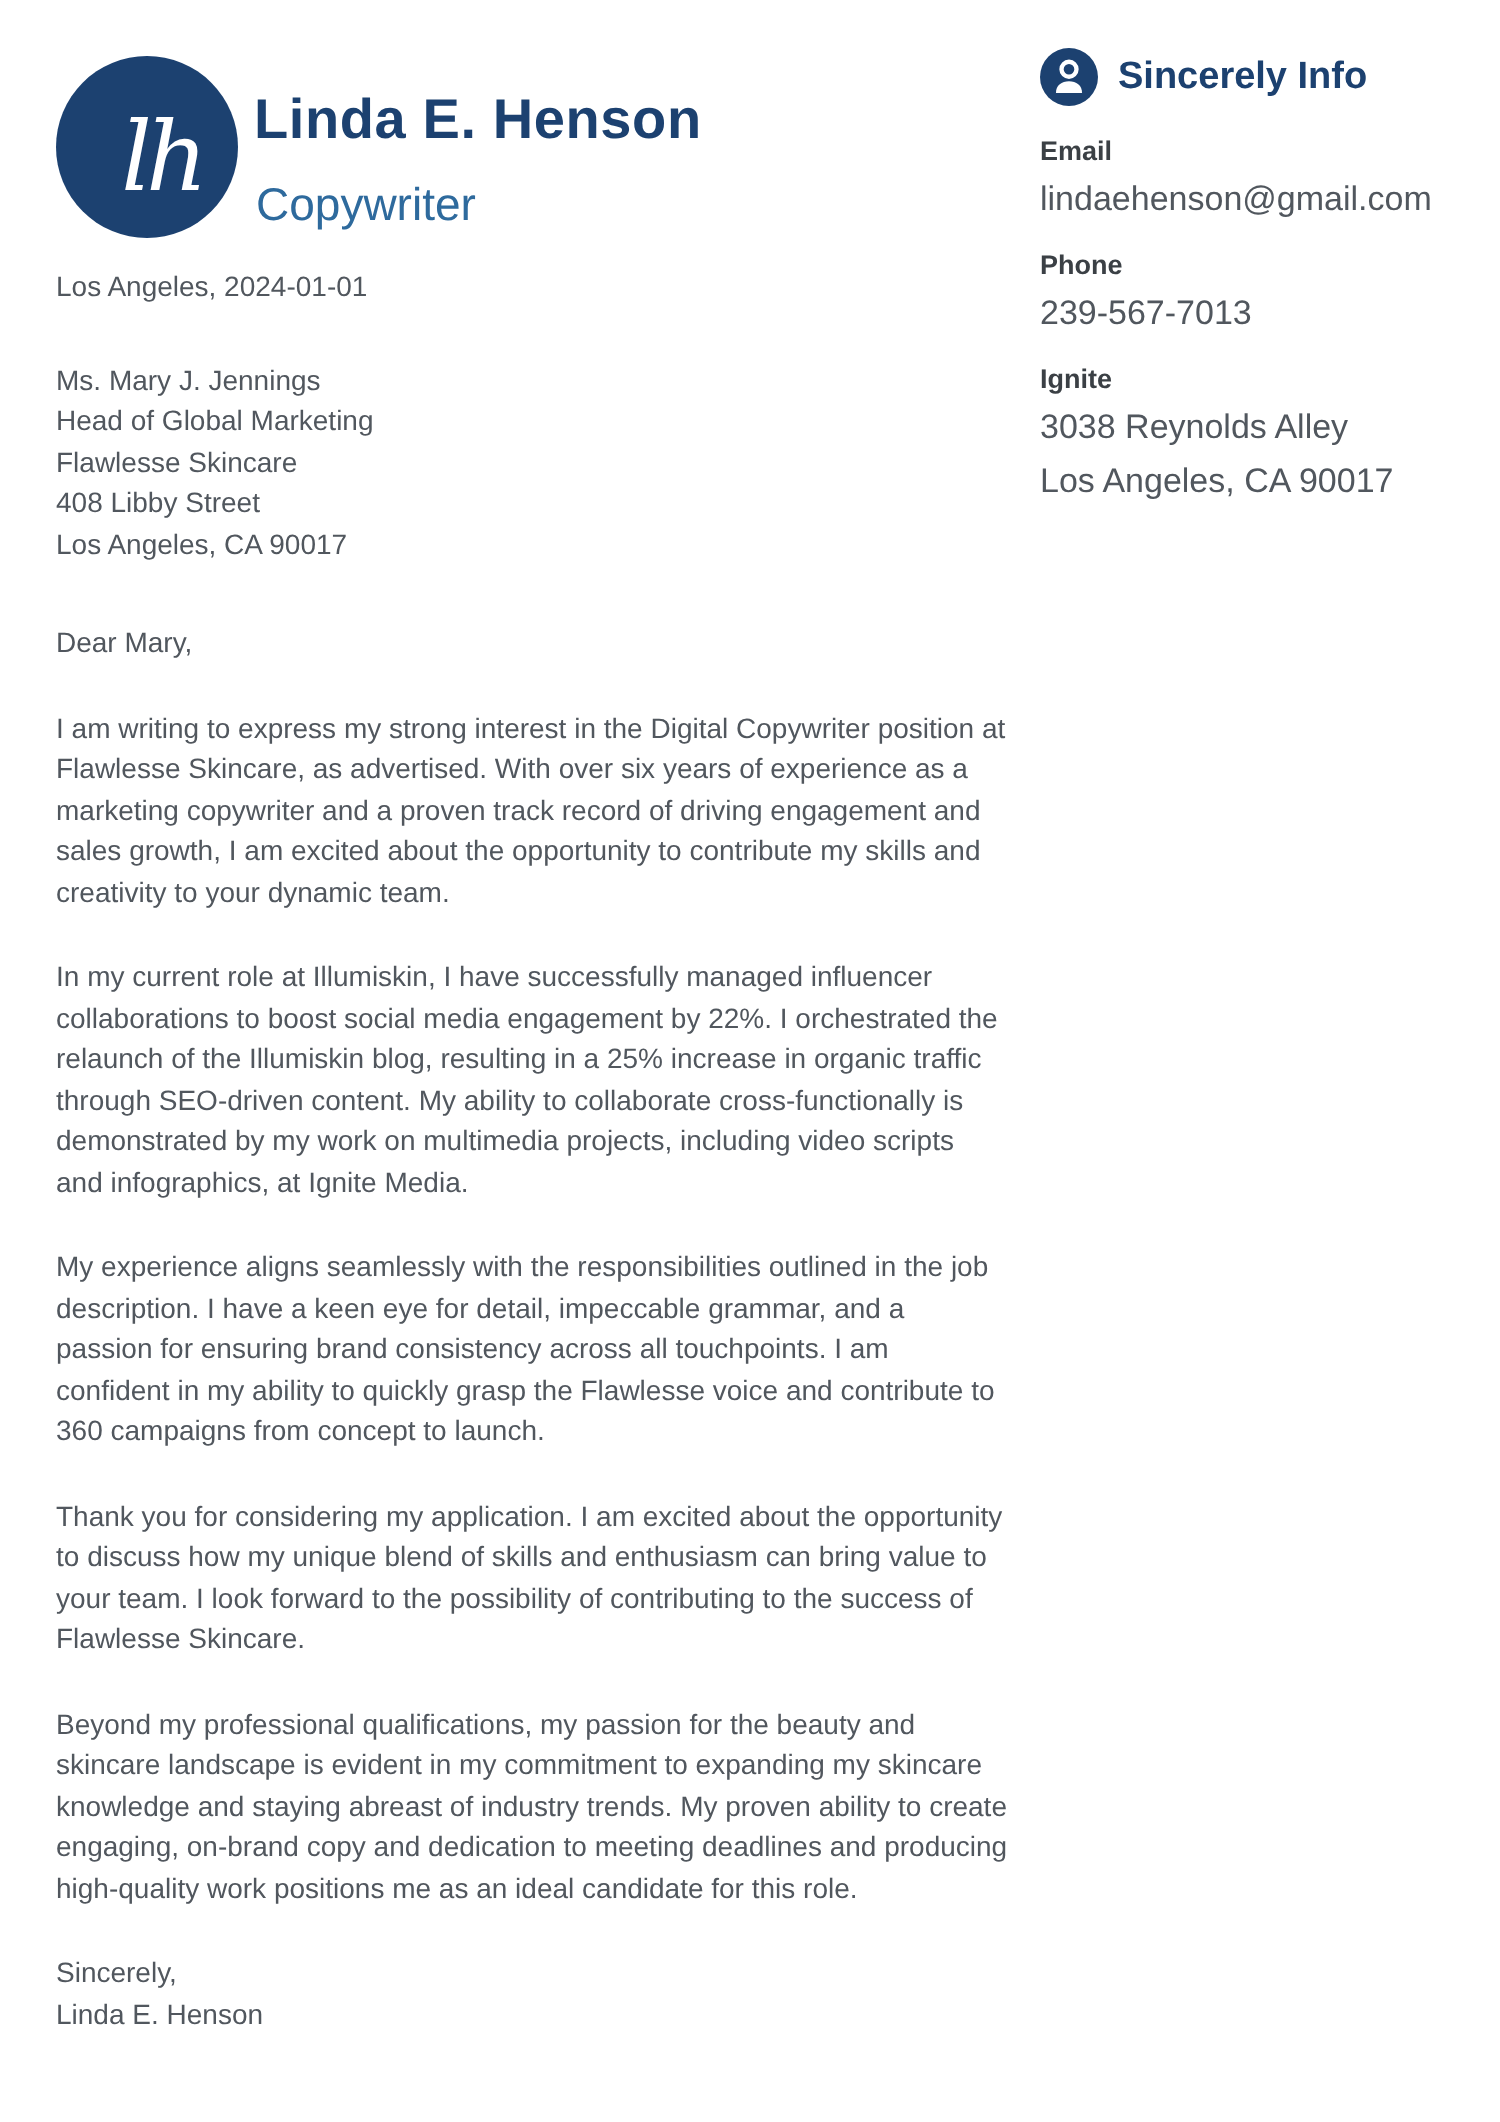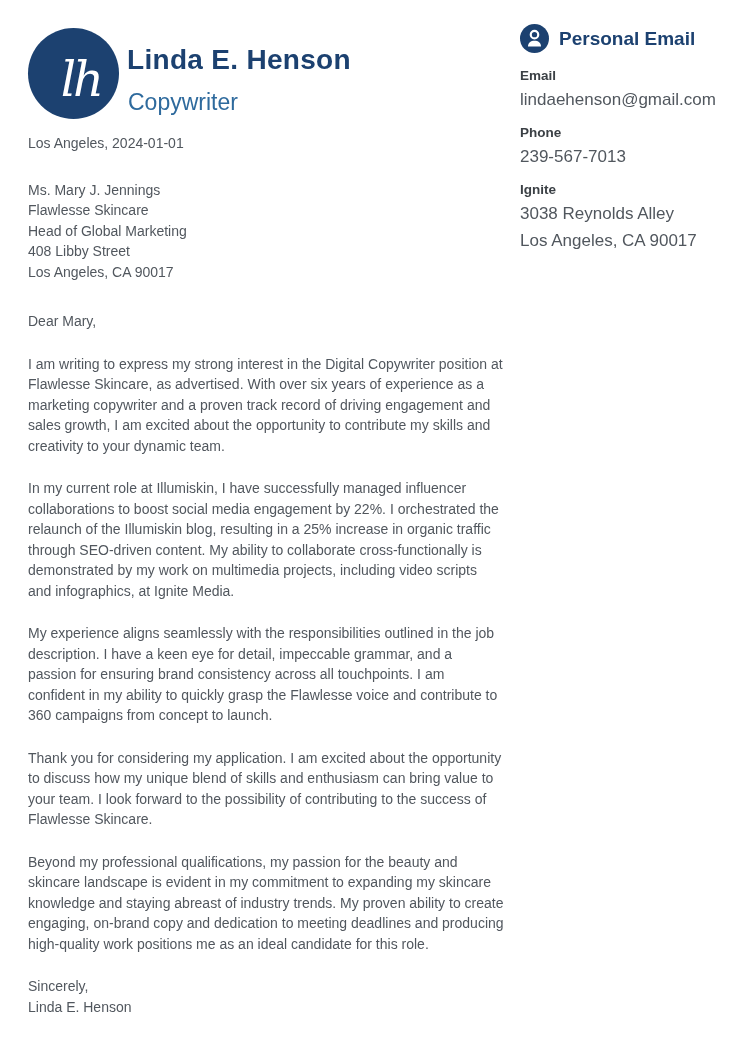--- a/index.html
+++ b/index.html
@@ -113,21 +113,21 @@
   <div class="name">Linda E. Henson</div>
   <div class="job-title">Copywriter</div>
 
   <aside class="sidebar">
     <div class="pi-header">
       <svg class="pi-icon" viewBox="0 0 24 24" aria-hidden="true">
         <circle cx="12" cy="12" r="12" fill="#1c4170"></circle>
         <circle cx="12" cy="8.8" r="3.1" fill="none" stroke="#ffffff" stroke-width="1.8"></circle>
         <path d="M6.6 18.6 c0-3.2 2.4-4.8 5.4-4.8 s5.4 1.6 5.4 4.8 z" fill="#ffffff"></path>
       </svg>
-      <h2 class="pi-heading">Personal Email</h2>
+      <h2 class="pi-heading">Sincerely Info</h2>
     </div>
 
     <div>
       <div class="pi-label">Email</div>
       <div class="pi-value">lindaehenson@gmail.com</div>
     </div>
 
     <div>
       <div class="pi-label">Phone</div>
       <div class="pi-value">239-567-7013</div>
@@ -138,22 +138,22 @@
       <div class="pi-value">3038 Reynolds Alley</div>
       <div class="pi-value">Los Angeles, CA 90017</div>
     </div>
   </aside>
 
   <main class="letter">
     <p class="date">Los Angeles, 2024-01-01</p>
 
     <div class="recipient">
       <div>Ms. Mary J. Jennings</div>
+      <div>Head of Global Marketing</div>
       <div>Flawlesse Skincare</div>
-      <div>Head of Global Marketing</div>
       <div>408 Libby Street</div>
       <div>Los Angeles, CA 90017</div>
     </div>
 
     <p>Dear Mary,</p>
 
     <p>I am writing to express my strong interest in the Digital Copywriter position at Flawlesse Skincare, as advertised. With over six years of experience as a marketing copywriter and a proven track record of driving engagement and sales growth, I am excited about the opportunity to contribute my skills and creativity to your dynamic team.</p>
     <p>In my current role at Illumiskin, I have successfully managed influencer collaborations to boost social media engagement by 22%. I orchestrated the relaunch of the Illumiskin blog, resulting in a 25% increase in organic traffic through SEO-driven content. My ability to collaborate cross-functionally is demonstrated by my work on multimedia projects, including video scripts and infographics, at Ignite Media.</p>
     <p>My experience aligns seamlessly with the responsibilities outlined in the job description. I have a keen eye for detail, impeccable grammar, and a passion for ensuring brand consistency across all touchpoints. I am confident in my ability to quickly grasp the Flawlesse voice and contribute to 360 campaigns from concept to launch.</p>
     <p>Thank you for considering my application. I am excited about the opportunity to discuss how my unique blend of skills and enthusiasm can bring value to your team. I look forward to the possibility of contributing to the success of Flawlesse Skincare.</p>

